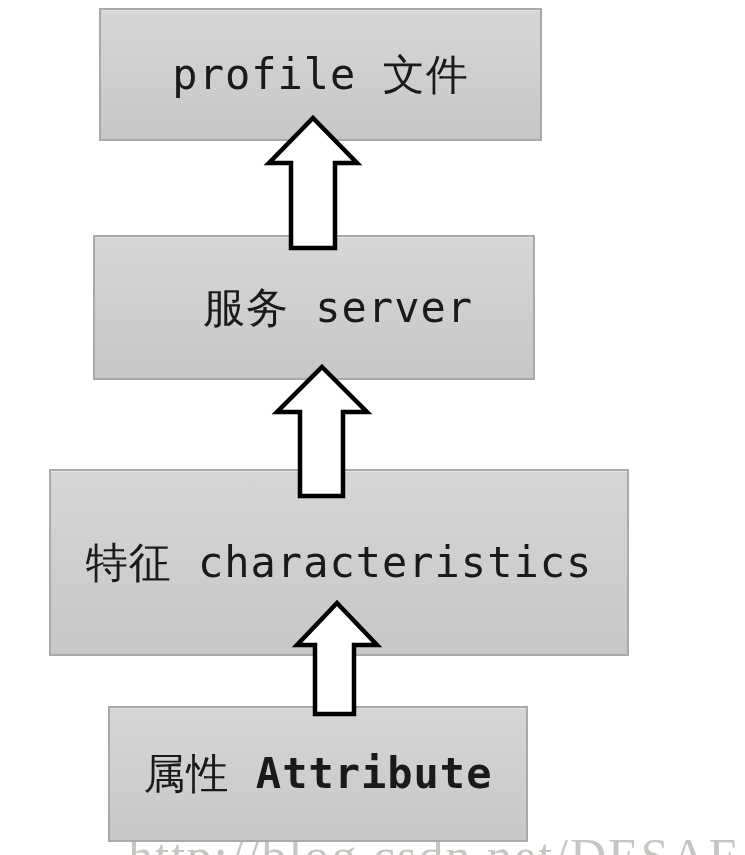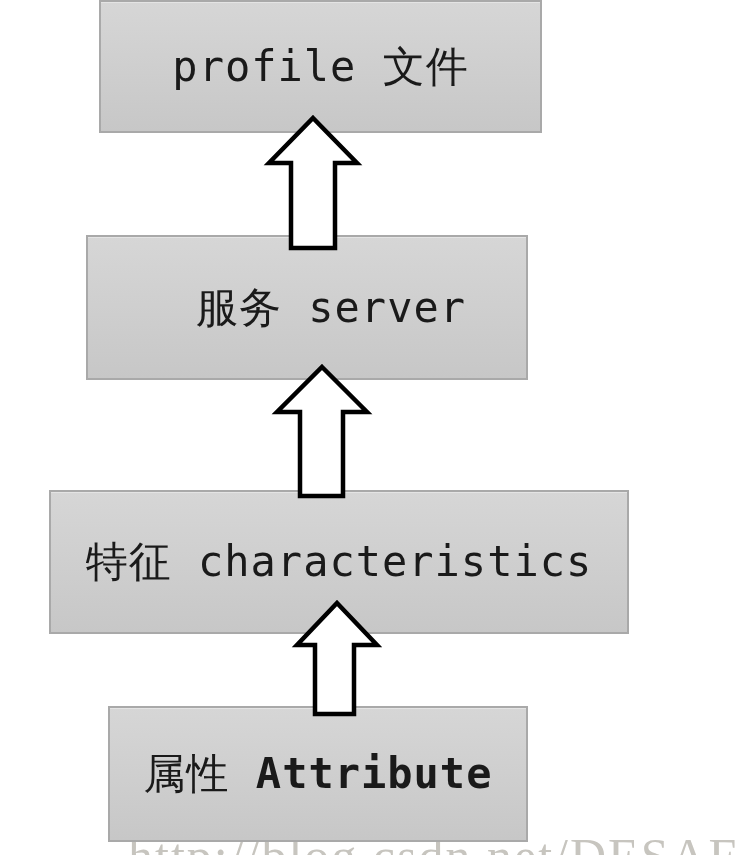--- a/index.html
+++ b/index.html
@@ -26,23 +26,23 @@
     z-index: 2;
     box-shadow: inset 0 1px 0 rgba(255,255,255,0.35);
   }
   .box-label {
     font-size: 42px;
     color: #1a1a1a;
     letter-spacing: 1px;
     white-space: nowrap;
   }
   .bold { font-weight: bold; }
-  .box-profile         { left: 99px;  top: 0px;   width: 443px; height: 133px; }
-  .box-server          { left: 86px;  top: 235px; width: 442px; height: 145px; padding-left: 48px; }
-  .box-characteristics { left: 49px;  top: 490px; width: 580px; height: 144px; }
+  .box-profile         { left: 99px;  top: 8px;   width: 443px; height: 133px; }
+  .box-server          { left: 93px;  top: 235px; width: 442px; height: 145px; padding-left: 48px; }
+  .box-characteristics { left: 49px;  top: 469px; width: 580px; height: 187px; }
   .box-attribute       { left: 108px; top: 706px; width: 420px; height: 136px; }
   .arrows {
     position: absolute;
     left: 0;
     top: 0;
     z-index: 3;
     pointer-events: none;
   }
   .arrows polygon {
     fill: #ffffff;

